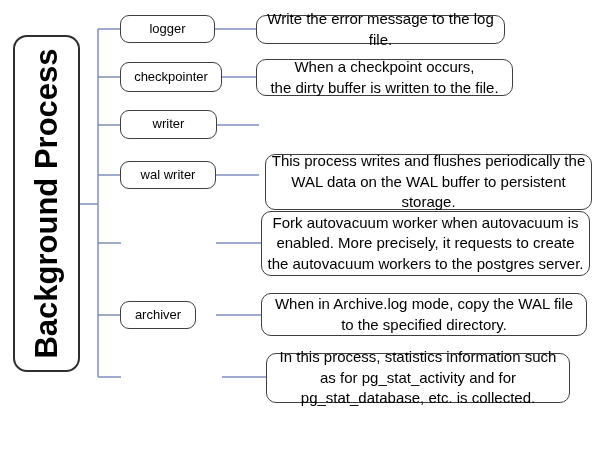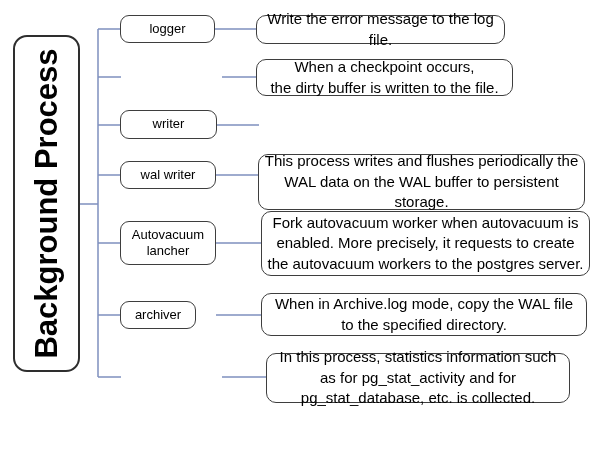--- a/index.html
+++ b/index.html
@@ -101,39 +101,39 @@
     <div class="root-label">Background Process</div>
   </div>
 
   <div class="box label-box" style="left:120px;top:15px;width:95px;height:28px">
     <span>logger</span>
   </div>
   <div class="box desc-box" style="left:256px;top:15px;width:249px;height:29px">
     <span>Write the error message to the log file.</span>
   </div>
 
+  <div class="box label-box" style="left:120px;top:62px;width:102px;height:30px">
+    <span>checkpointer</span>
+  </div>
   <div class="box desc-box" style="left:256px;top:59px;width:257px;height:37px">
     <span>When a checkpoint occurs,
 the dirty buffer is written to the file.</span>
   </div>
 
   <div class="box label-box" style="left:120px;top:110px;width:97px;height:29px">
     <span>writer</span>
   </div>
 
   <div class="box label-box" style="left:120px;top:161px;width:96px;height:28px">
     <span>wal writer</span>
   </div>
-  <div class="box desc-box" style="left:258px;top:154px;width:327px;height:56px">
+  <div class="box desc-box" style="left:265px;top:154px;width:327px;height:56px">
     <span>This process writes and flushes periodically the WAL data on the WAL buffer to persistent storage.</span>
   </div>
 
-  <div class="box label-box" style="left:120px;top:221px;width:96px;height:44px">
-    <span>Autovacuum lancher</span>
-  </div>
   <div class="box desc-box" style="left:261px;top:211px;width:329px;height:65px">
     <span>Fork autovacuum worker when autovacuum is enabled. More precisely, it requests to create the autovacuum workers to the postgres server.</span>
   </div>
 
   <div class="box label-box" style="left:120px;top:301px;width:76px;height:28px">
     <span>archiver</span>
   </div>
   <div class="box desc-box" style="left:261px;top:293px;width:326px;height:43px">
     <span>When in Archive.log mode, copy the WAL file to the specified directory.</span>
   </div>

